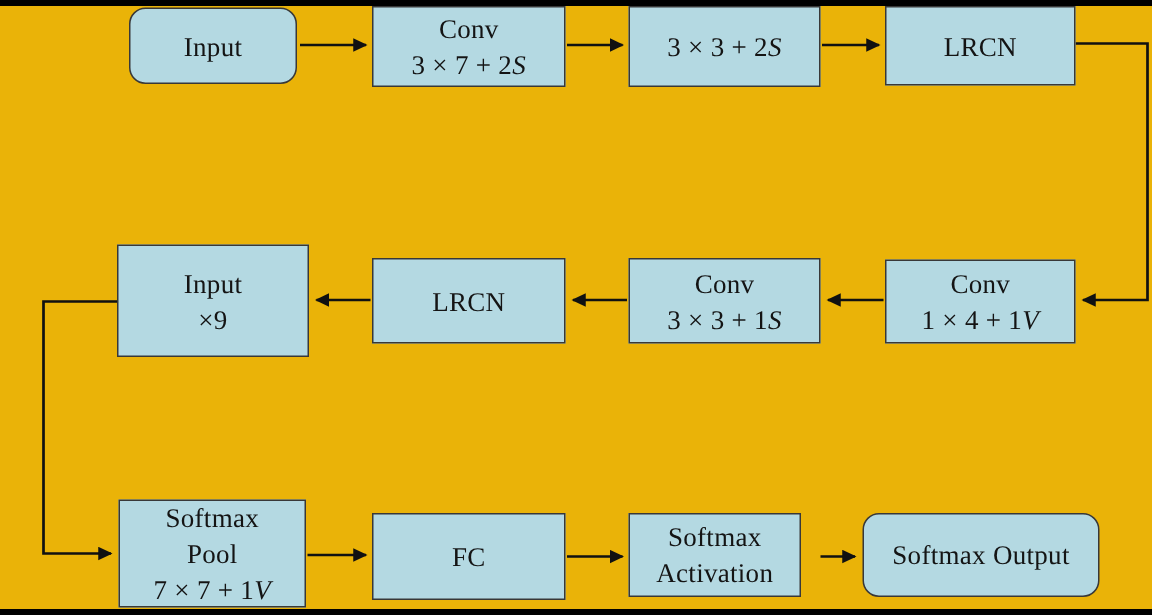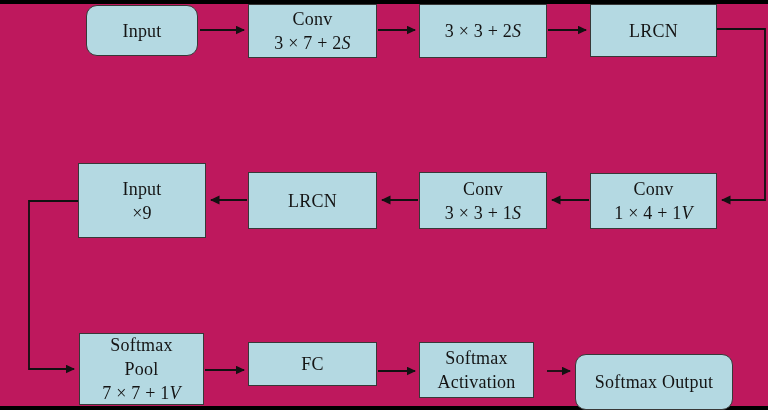--- a/index.html
+++ b/index.html
@@ -1,20 +1,20 @@
 <!DOCTYPE html>
 <html><head>
 <meta charset="utf-8">
 <style>
   html, body { margin: 0; padding: 0; background: #ffffff; }
   .stage {
     position: relative;
     width: 768px;
     height: 410px;
-    background: #be185d;
+    background: #eab308;
     overflow: hidden;
     font-family: "Liberation Serif", "DejaVu Serif", serif;
   }
   .frame-bar {
     position: absolute;
     left: 0;
     width: 768px;
     background: #000000;
   }
   .frame-bar.top { top: 0; height: 4px; }
@@ -48,23 +48,23 @@
   
   .n-input        { left: 86px;  top: 5px;   width: 112px; height: 51px; }
   .n-conv7        { left: 248px; top: 4px;   width: 129px; height: 54px; }
   .n-maxpool      { left: 419px; top: 4px;   width: 128px; height: 54px; }
   .n-lrcn1        { left: 590px; top: 4px;   width: 127px; height: 53px; }
   .n-inception    { left: 78px;  top: 163px; width: 128px; height: 75px; }
   .n-lrcn2        { left: 248px; top: 172px; width: 129px; height: 57px; }
   .n-conv3        { left: 419px; top: 172px; width: 128px; height: 57px; }
   .n-conv1        { left: 590px; top: 173px; width: 127px; height: 56px; }
   .n-avgpool      { left: 79px;  top: 333px; width: 125px; height: 72px; }
-  .n-fc           { left: 248px; top: 342px; width: 129px; height: 44px; }
+  .n-fc           { left: 248px; top: 342px; width: 129px; height: 58px; }
   .n-softmax-act  { left: 419px; top: 342px; width: 115px; height: 56px; }
-  .n-softmax-out  { left: 575px; top: 354px; width: 158px; height: 56px; }
+  .n-softmax-out  { left: 575px; top: 342px; width: 158px; height: 56px; }
 </style>
 </head>
 <body>
 
 <div class="stage">
 
   <div class="frame-bar top"></div>
   <div class="frame-bar bottom"></div>
 
   <svg class="edges" width="768" height="410" viewBox="0 0 768 410" xmlns="http://www.w3.org/2000/svg">

